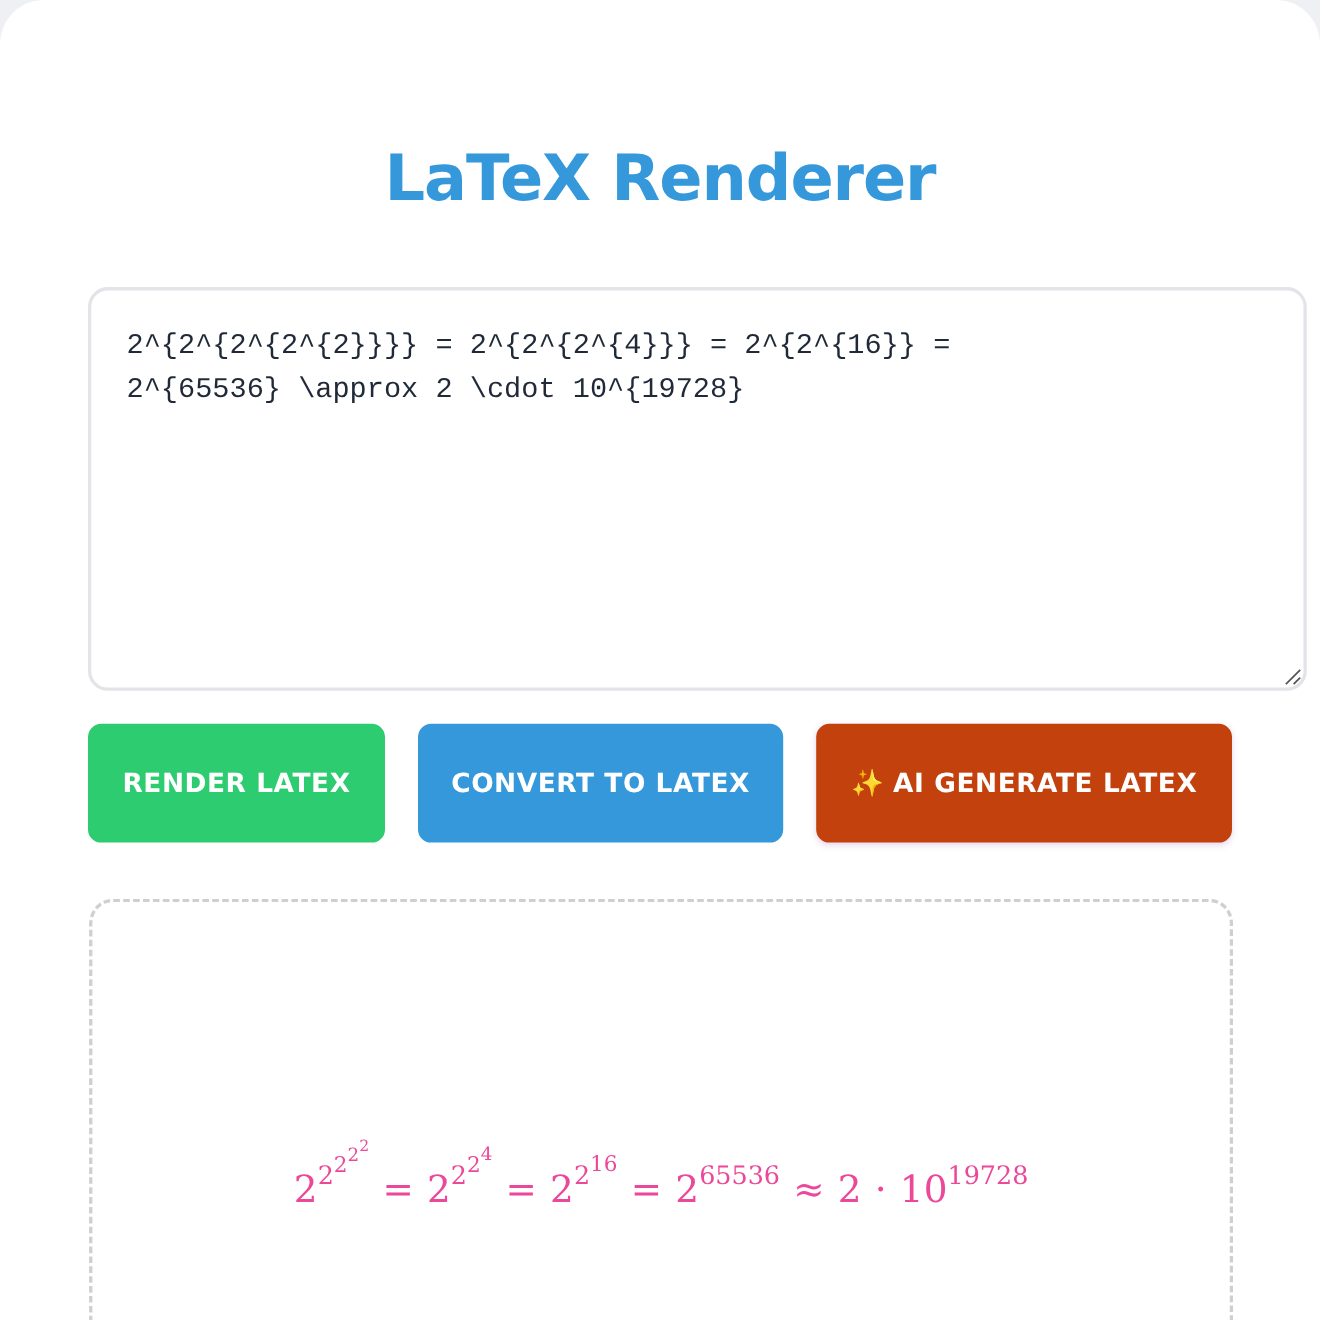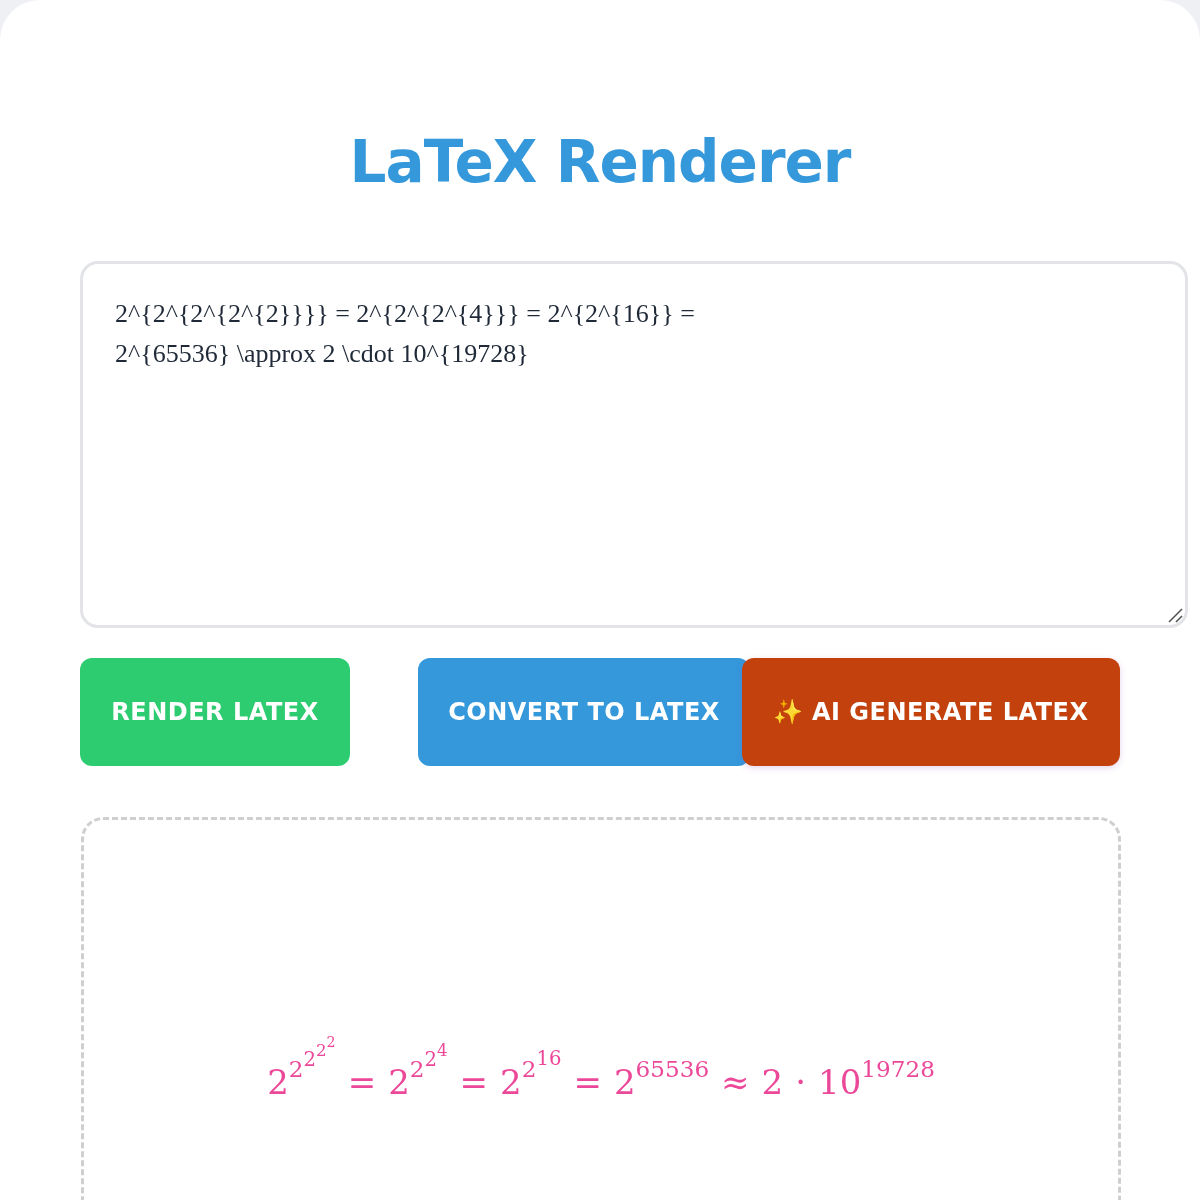--- a/index.html
+++ b/index.html
@@ -35,21 +35,21 @@
     .editor {
       position: absolute;
       left: 80px;
       top: 261px;
       width: 1108px;
       height: 367px;
       border: 3px solid #e2e4e8;
       border-radius: 18px;
       background: #ffffff;
       padding: 30px 32px;
-      font-family: Liberation Serif, serif;
+      font-family: Liberation Mono, monospace;
       font-size: 26px;
       line-height: 40px;
       color: #1f2937;
       resize: both;
       outline: none;
       white-space: pre-wrap;
       word-break: break-word;
     }
     .resize-grip {
       position: absolute;
@@ -72,21 +72,21 @@
       text-align: center;
       text-transform: uppercase;
       letter-spacing: 0.5px;
       cursor: pointer;
       display: flex;
       align-items: center;
       justify-content: center;
       padding: 12px 24px;
     }
     .btn-render { left: 80px; width: 270px; background: #2ecc71; }
-    .btn-convert { left: 380px; width: 332px; background: #3498db; margin-left: 38px; }
+    .btn-convert { left: 380px; width: 332px; background: #3498db; }
     .btn-ai { left: 742px; width: 378px; background: #c2410c; box-shadow: 0 2px 6px rgba(155,89,182,0.25); }
     .btn-inner { display: inline-block; }
     .sparkle { color: #f5c518; margin-right: 8px; }
     .output {
       position: absolute;
       left: 81px;
       top: 817px;
       width: 1040px;
       height: 440px;
       border: 3px dashed #cfcfcf;

